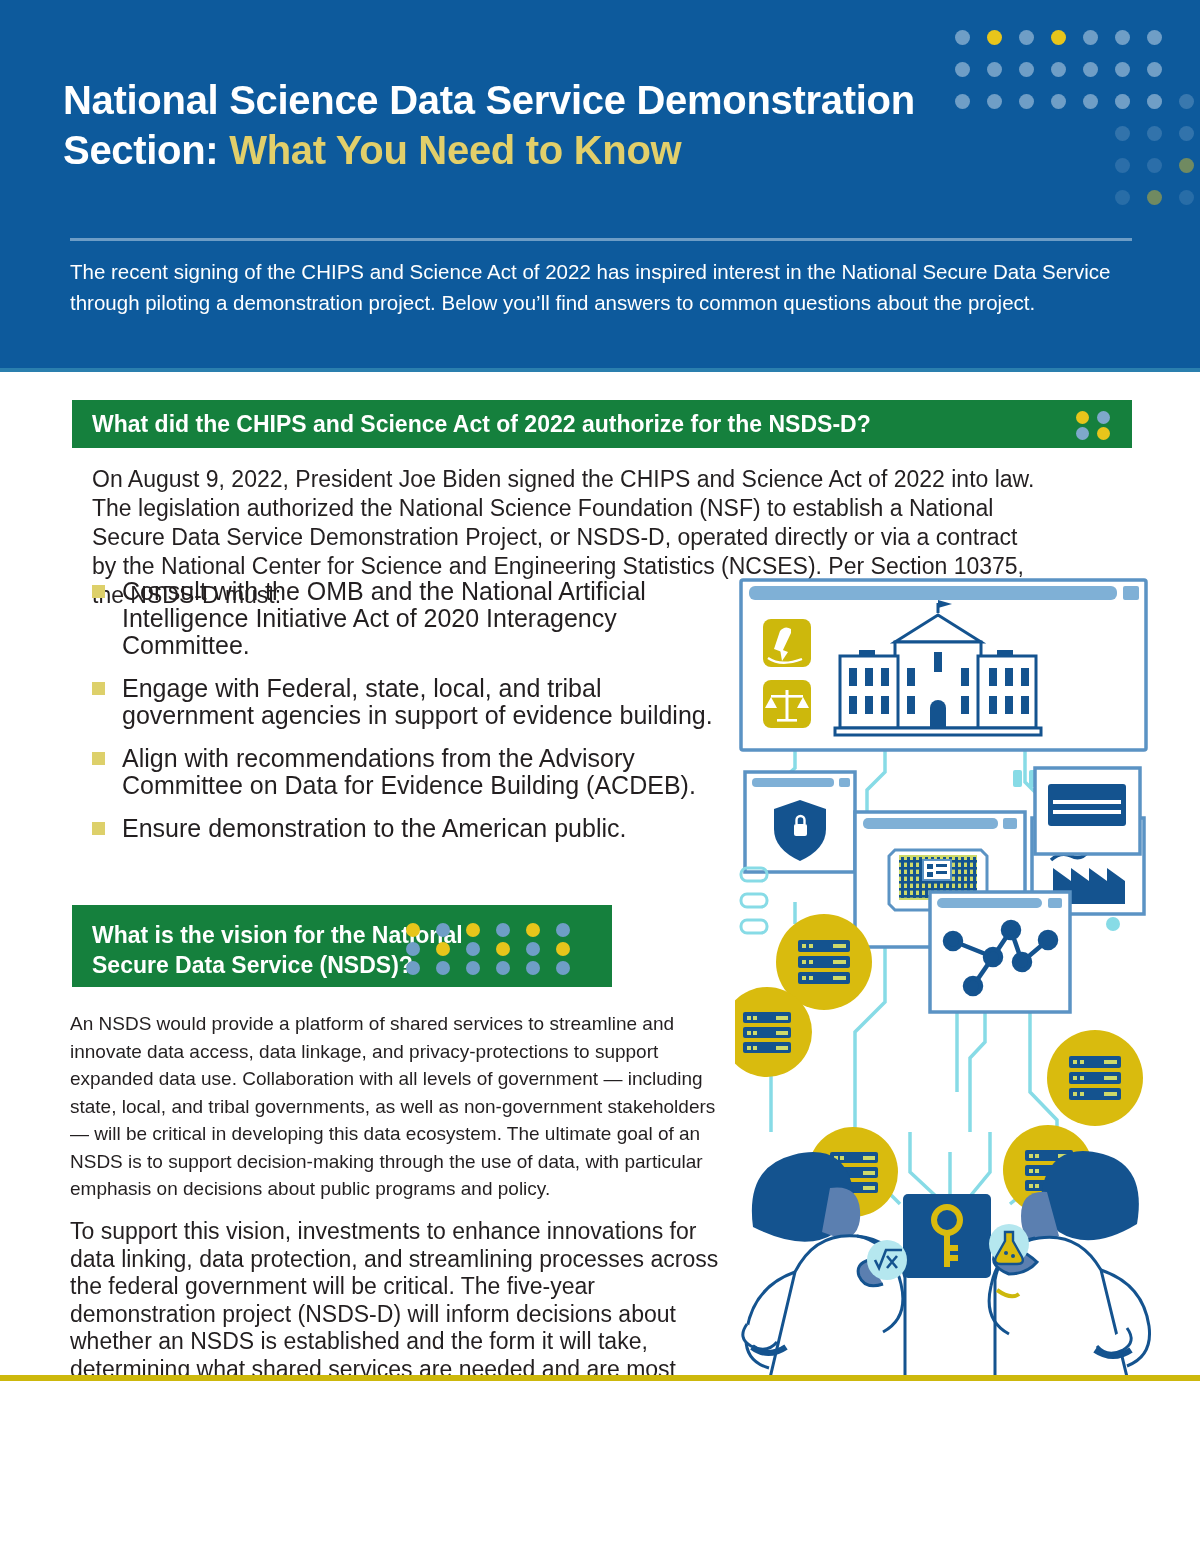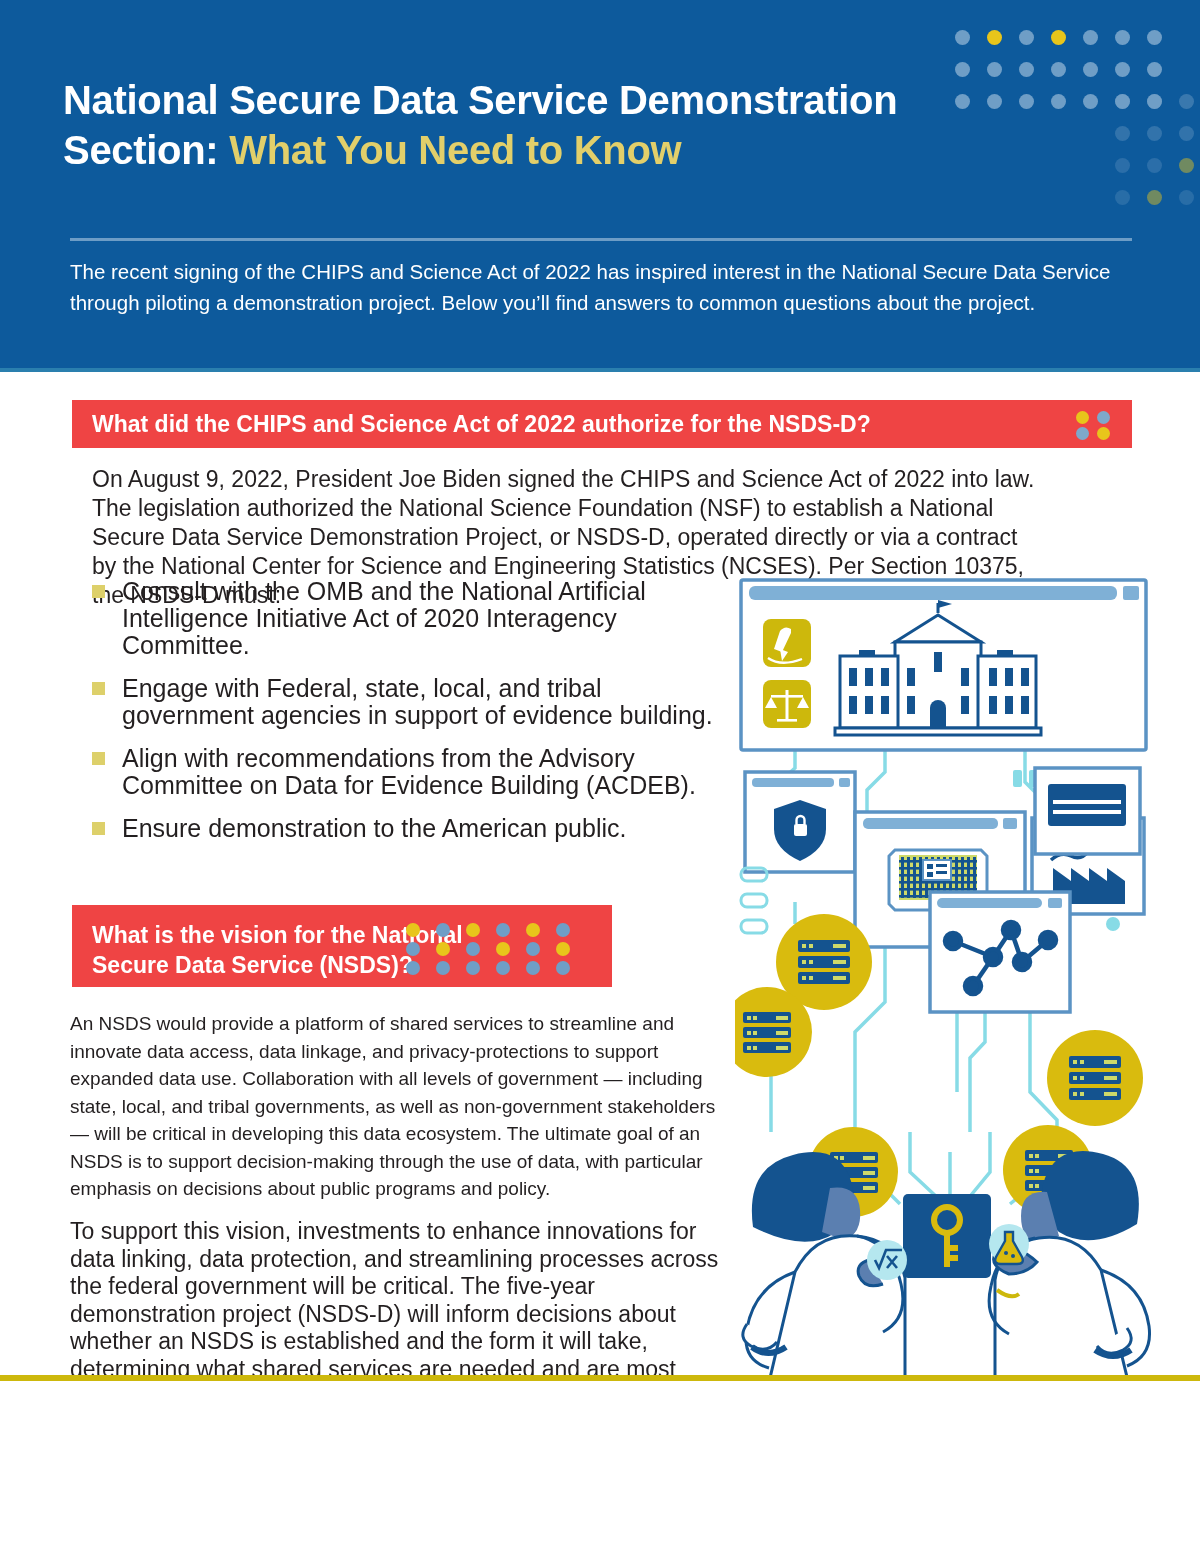--- a/index.html
+++ b/index.html
@@ -39,21 +39,21 @@
     position:absolute; left:70px; top:238px; width:1062px; height:3px;
     background:#6d9dc6;
   }
   .hero-intro{
     position:absolute; left:70px; top:256px; width:1075px;
     color:#ffffff; font-size:20.5px; line-height:31px;
   }
 
   
   .qbar{
-    position:absolute; background:#ef4444; color:#fff;
+    position:absolute; background:#15803d; color:#fff;
     font-weight:bold;
   }
   .qbar .qtext{
     position:absolute; color:#fff; font-weight:bold;
   }
 
   
   #qbar1{ left:72px; top:400px; width:1060px; height:48px; }
   #qbar1 .qtext{ left:20px; top:11px; font-size:23px; line-height:26px; }
   .dots2x2{ position:absolute; right:22px; top:11px; width:34px; height:28px;}
@@ -137,21 +137,21 @@
       <i style="left:249px; top:126px; opacity:.38;"></i>
       <i style="left:185px; top:158px; opacity:.30;"></i>
       <i style="left:217px; top:158px; opacity:.30;"></i>
       <i class="y" style="left:249px; top:158px; opacity:.45;"></i>
       <i style="left:185px; top:190px; opacity:.28;"></i>
       <i class="y" style="left:217px; top:190px; opacity:.45;"></i>
       <i style="left:249px; top:190px; opacity:.28;"></i>
     </div>
 
     <div class="hero-title">
-      <span>National Secure Data Service Demonstration</span><br>
+      <span>National Science Data Service Demonstration</span><br>
       <span>Section: </span><span class="accent">What You Need to Know</span>
     </div>
 
     <div class="hero-hr"></div>
 
     <div class="hero-intro">The recent signing of the CHIPS and Science Act of 2022 has inspired interest in the National Secure Data Service through piloting a demonstration project. Below you’ll find answers to common questions about the project.</div>
   </div>
   <div class="hero-rule-bottom"></div>
 
   <div class="qbar" id="qbar1">

